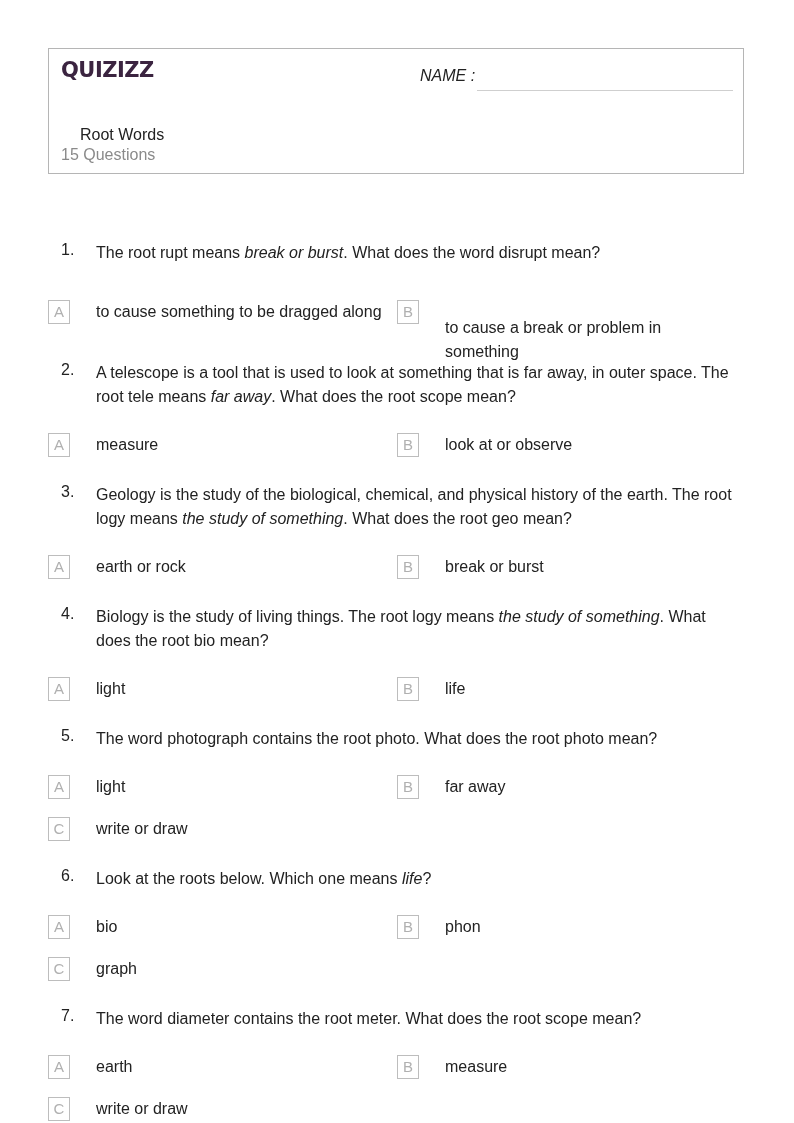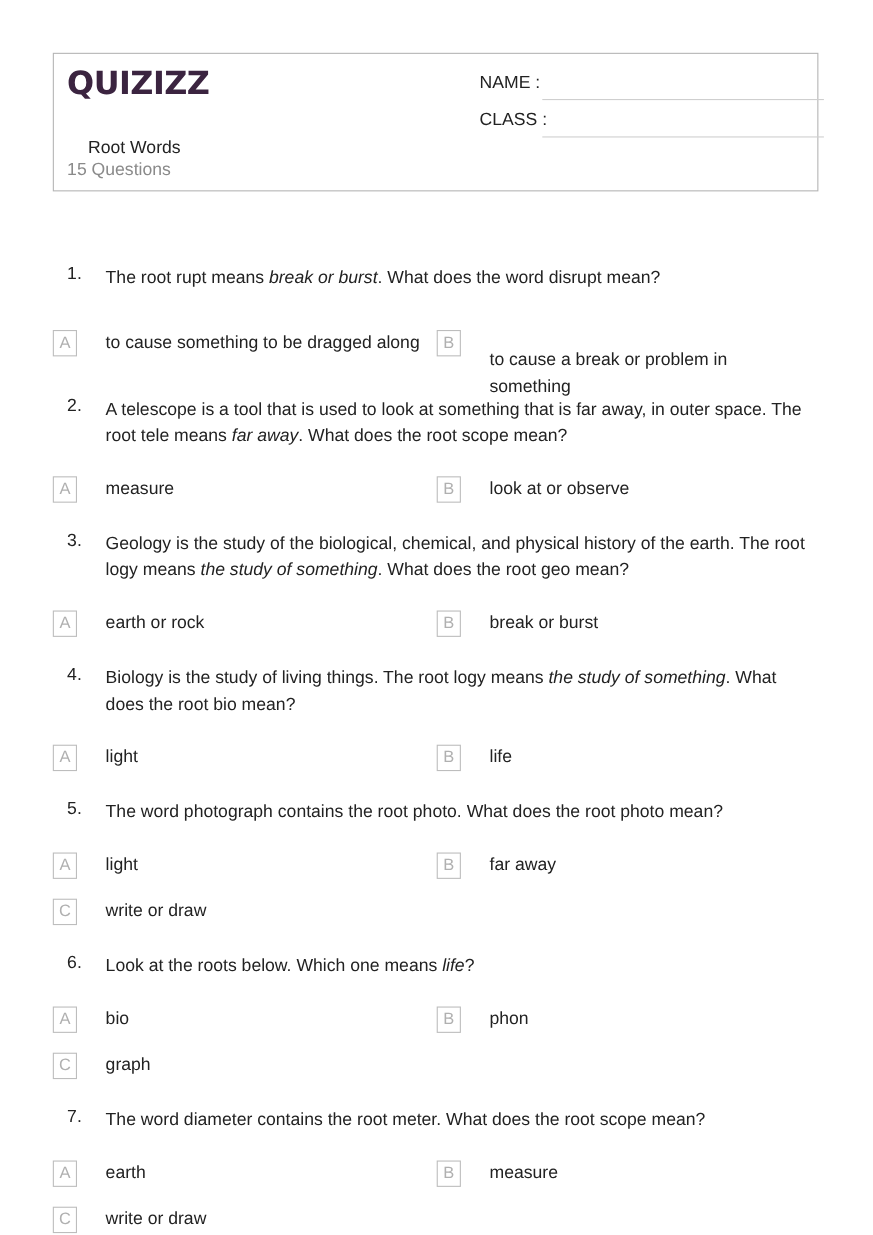--- a/index.html
+++ b/index.html
@@ -8,25 +8,25 @@
       font-family: "Liberation Sans", "DejaVu Sans", sans-serif;
       color: #2b2b2b;
     }
     .header {
       position: absolute; left: 48px; top: 48px; width: 696px; height: 126px;
       border: 1px solid #b5b5b5; box-sizing: border-box;
     }
     .logo {
       position: absolute; left: 12px; top: 9px;
       font-family: "DejaVu Sans", sans-serif; font-weight: bold;
-      font-size: 29px; letter-spacing: -0.5px; color: #3b2440;
+      font-size: 21px; letter-spacing: -0.5px; color: #3b2440;
     }
     .quiz-title { position: absolute; left: 12px; top: 77px; font-size: 16px; color: #222; margin-left: 19px; }
     .quiz-count { position: absolute; left: 12px; top: 97px; font-size: 16px; color: #8a8a8a; }
-    .field { position: absolute; left: 387px; width: 313px; height: 24px; }
+    .field { position: absolute; left: 371px; width: 313px; height: 24px; font-style: italic; }
     .field .lbl { position: absolute; left: 0; top: 0; font-size: 16px; color: #222; white-space: pre; }
     .field .line { position: absolute; left: 57px; right: 0; bottom: 0; border-bottom: 1px solid #cfcfcf; }
     .field.name { top: 18px; }
     .field.class { top: 52px; }
     .field.date { top: 86px; }
 
     .q { position: absolute; left: 0; width: 794px; }
     .q .num { position: absolute; left: 61px; top: 0; font-size: 16px; color: #222; }
     .q .text { position: absolute; left: 96px; top: 0; width: 640px; font-size: 16px; line-height: 24px; color: #222; }
     .q .text i { font-style: italic; }
@@ -44,24 +44,20 @@
 </head>
 <body>
 
 <div class="header">
   <div class="logo">QUIZIZZ</div>
   <div class="quiz-title">Root Words</div>
   <div class="quiz-count">15 Questions</div>
 
   <div class="field name">
     <span class="lbl">NAME :</span>
-    <span class="line"></span>
-  </div>
-  <div class="field class">
-    <span class="lbl">CLASS :</span>
     <span class="line"></span>
   </div>
 </div>
 
 <div class="q" style="top:241px;">
   <span class="num">1.</span>
   <div class="text"><span>The root rupt means </span><i>break or burst</i><span>. What does the word disrupt mean?</span></div>
 </div>
 <div class="opt col-a" style="top:300px;">
   <span class="box">A</span>

